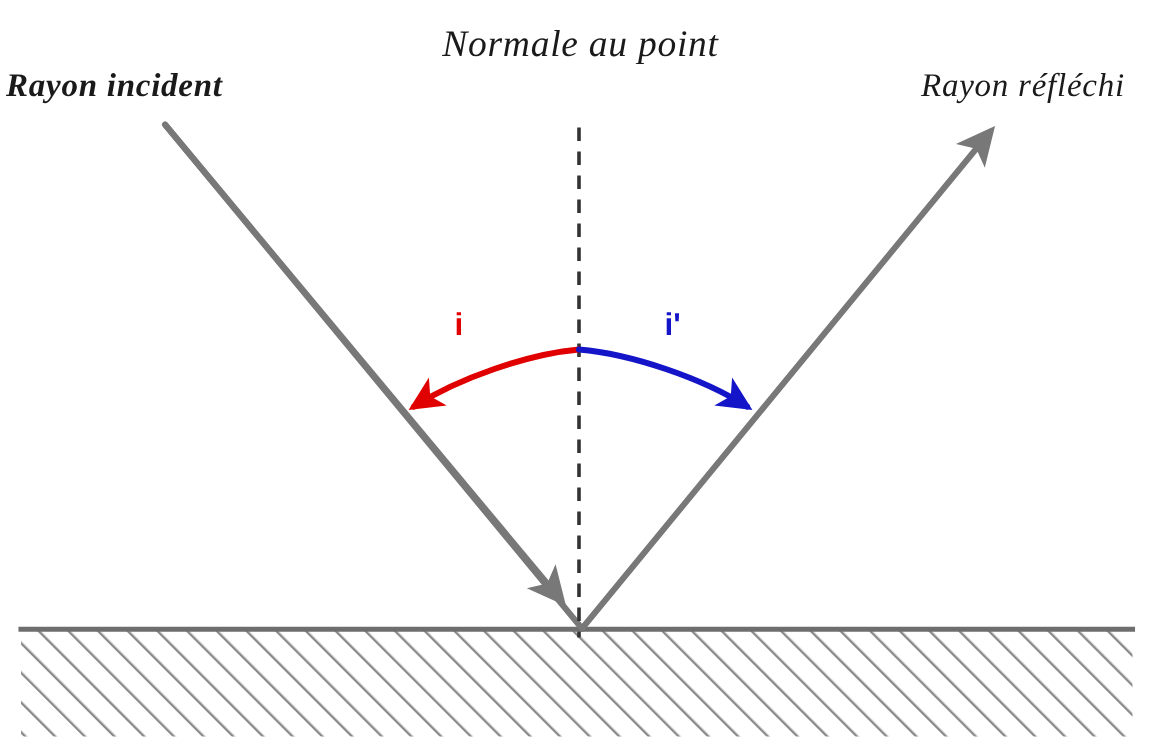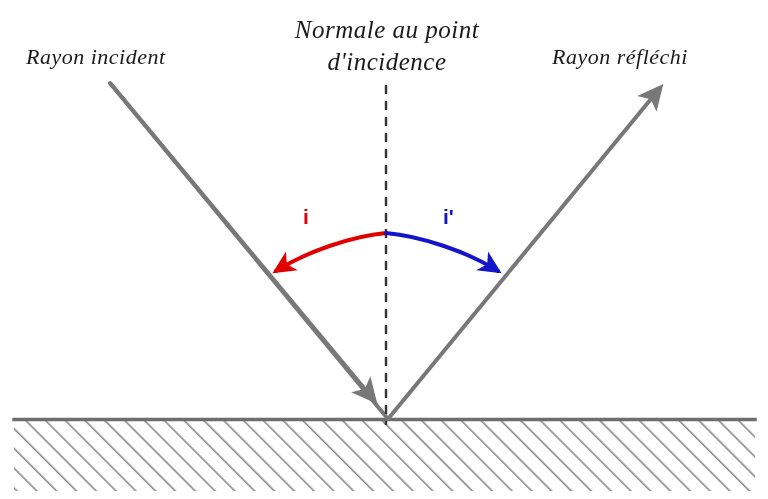--- a/index.html
+++ b/index.html
@@ -26,25 +26,26 @@
     position: absolute;
     font-style: italic;
     color: #1a1a1a;
     white-space: nowrap;
     letter-spacing: 0.5px;
   }
   .lbl-ray {
     font-size: 22px;
   }
   #label-incident-ray {
-    left: 26px;
+    left: 4px;
     top: 44px;
+    font-weight: bold;
   }
   #label-reflected-ray {
-    left: 552px;
+    left: 614px;
     top: 44px;
   }
   #label-normal {
     left: 268px;
     top: 14px;
     text-align: center;
     width: 238px;
     font-size: 25px;
     line-height: 1.28;
     white-space: normal;
@@ -112,20 +113,19 @@
 
     <path d="M386,233 C 421,236 468,252 498,271" fill="none" stroke="#1414c8" stroke-width="4" stroke-linecap="round" marker-end="url(#arrow-blue)"></path>
   </svg>
 
   <div class="lbl lbl-ray" id="label-incident-ray">Rayon incident</div>
 
   <div class="lbl lbl-ray" id="label-reflected-ray">Rayon réfléchi</div>
 
   <div class="lbl" id="label-normal">
     <span>Normale au point</span><br>
-    <span>d'incidence</span>
   </div>
 
   <div class="angle-lbl" id="label-angle-i">i</div>
 
   <div class="angle-lbl" id="label-angle-i-prime">i'</div>
 
 </div>
 
 </body></html>

